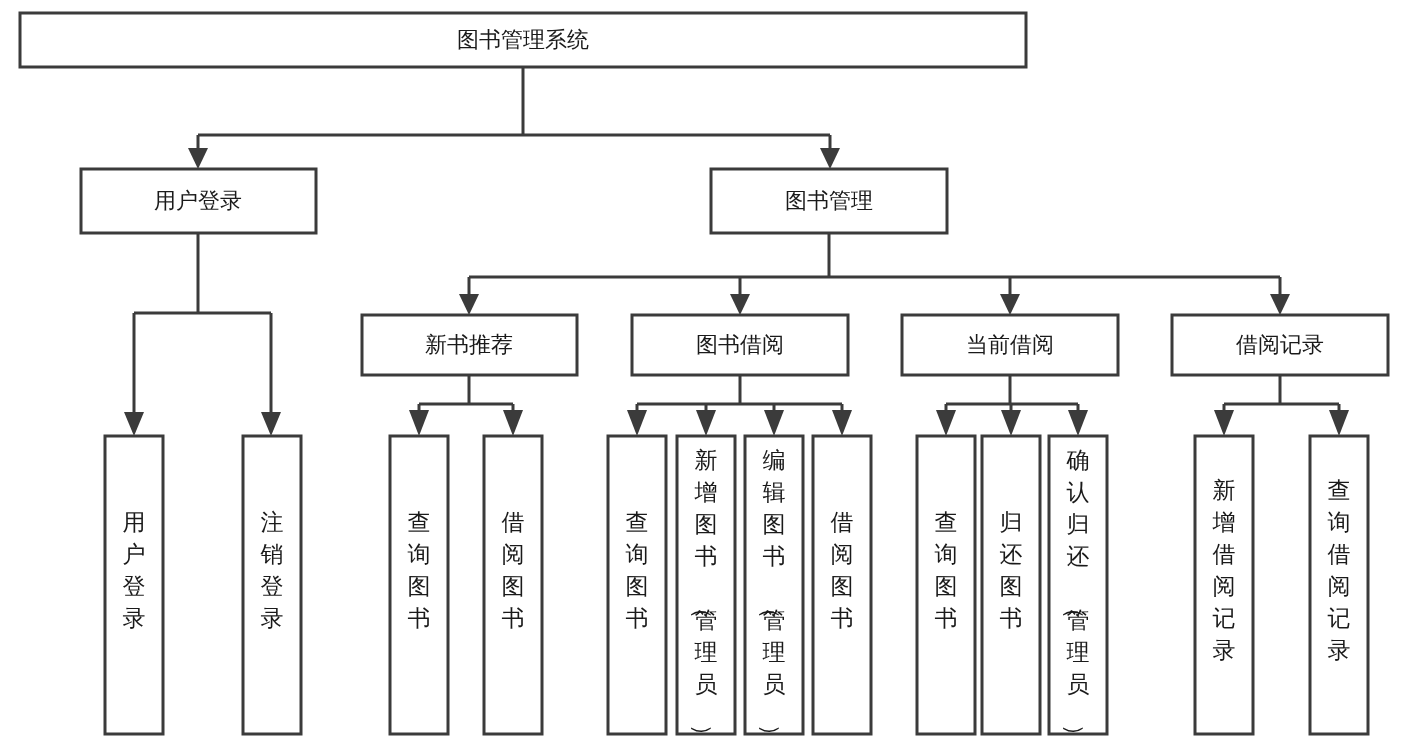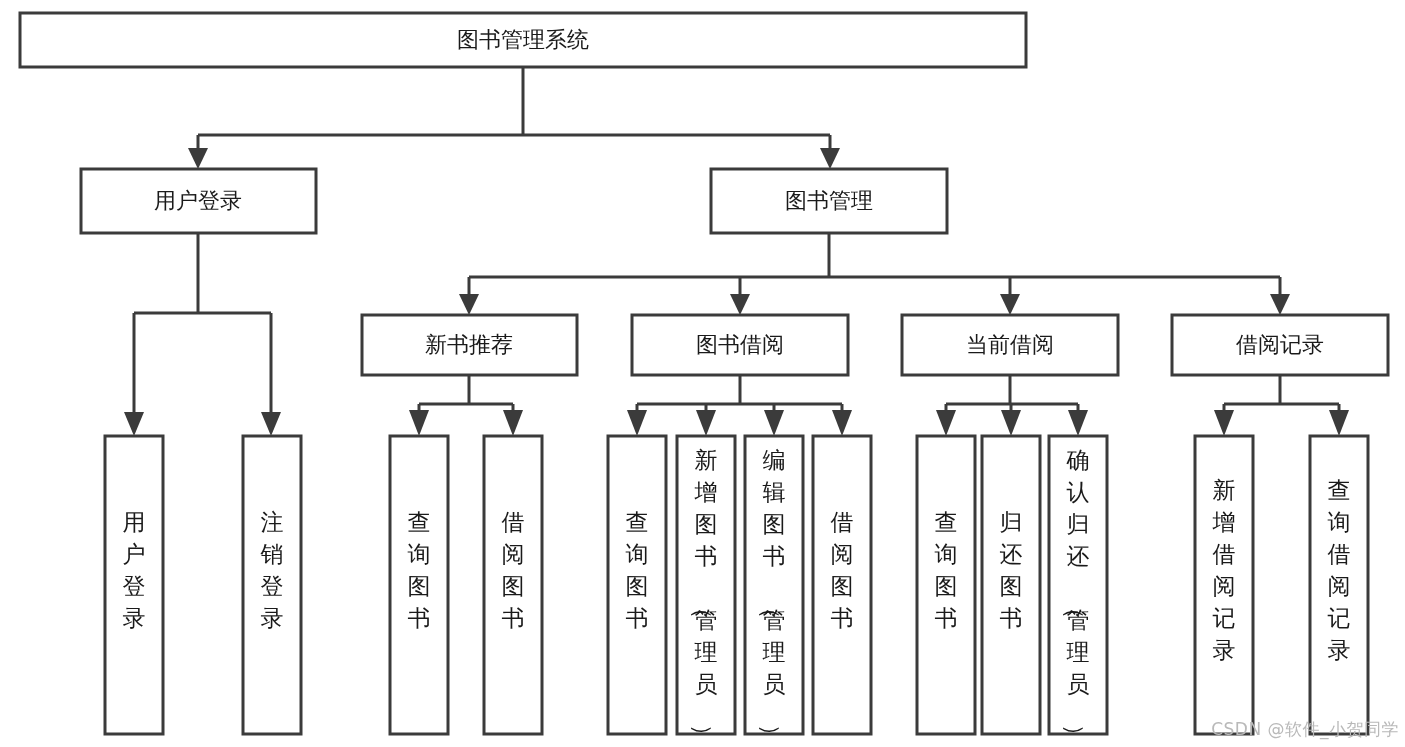--- a/index.html
+++ b/index.html
@@ -196,14 +196,13 @@
       <rect class="nodebox" x="1195" y="436" width="58" height="298"></rect>
       <text class="lbl-v" x="1224" y="498"><tspan x="1224" y="498">新</tspan><tspan x="1224" y="530">增</tspan><tspan x="1224" y="562">借</tspan><tspan x="1224" y="594">阅</tspan><tspan x="1224" y="626">记</tspan><tspan x="1224" y="658">录</tspan></text>
     </g>
     <g>
       <rect class="nodebox" x="1310" y="436" width="58" height="298"></rect>
       <text class="lbl-v" x="1339" y="498"><tspan x="1339" y="498">查</tspan><tspan x="1339" y="530">询</tspan><tspan x="1339" y="562">借</tspan><tspan x="1339" y="594">阅</tspan><tspan x="1339" y="626">记</tspan><tspan x="1339" y="658">录</tspan></text>
     </g>
 
   </svg>
 
-  <div class="watermark">CSDN @软件_小贺同学</div>
 </div>
 
 </body></html>

